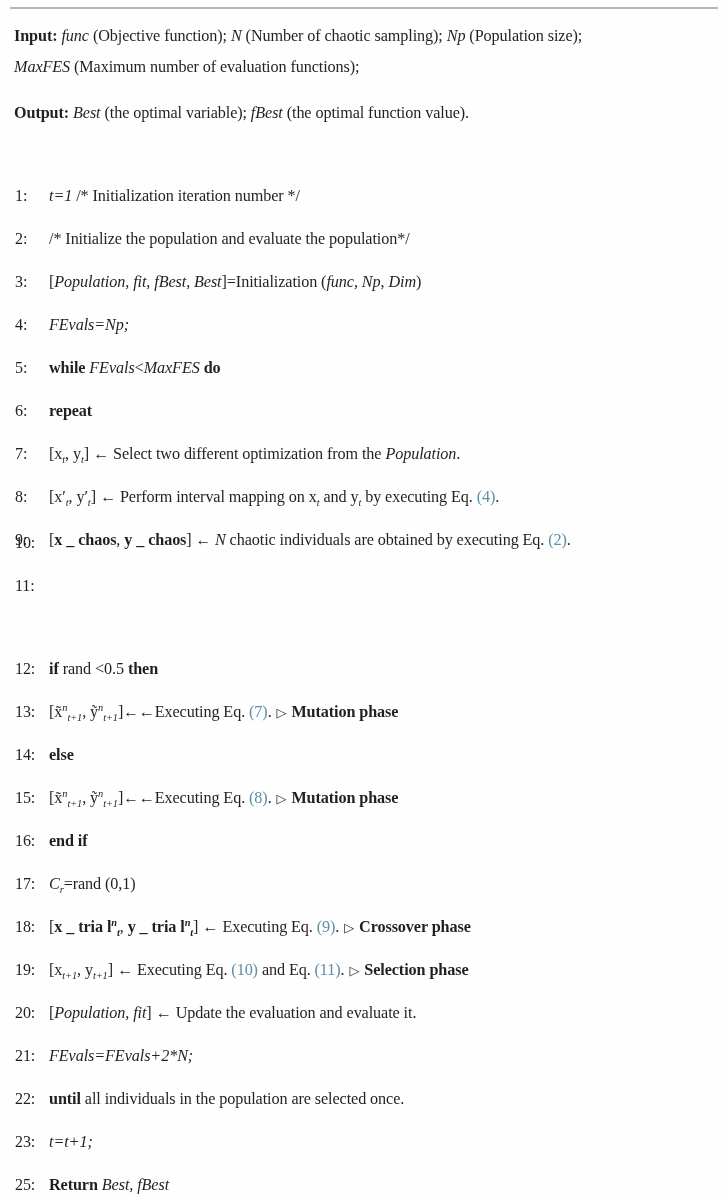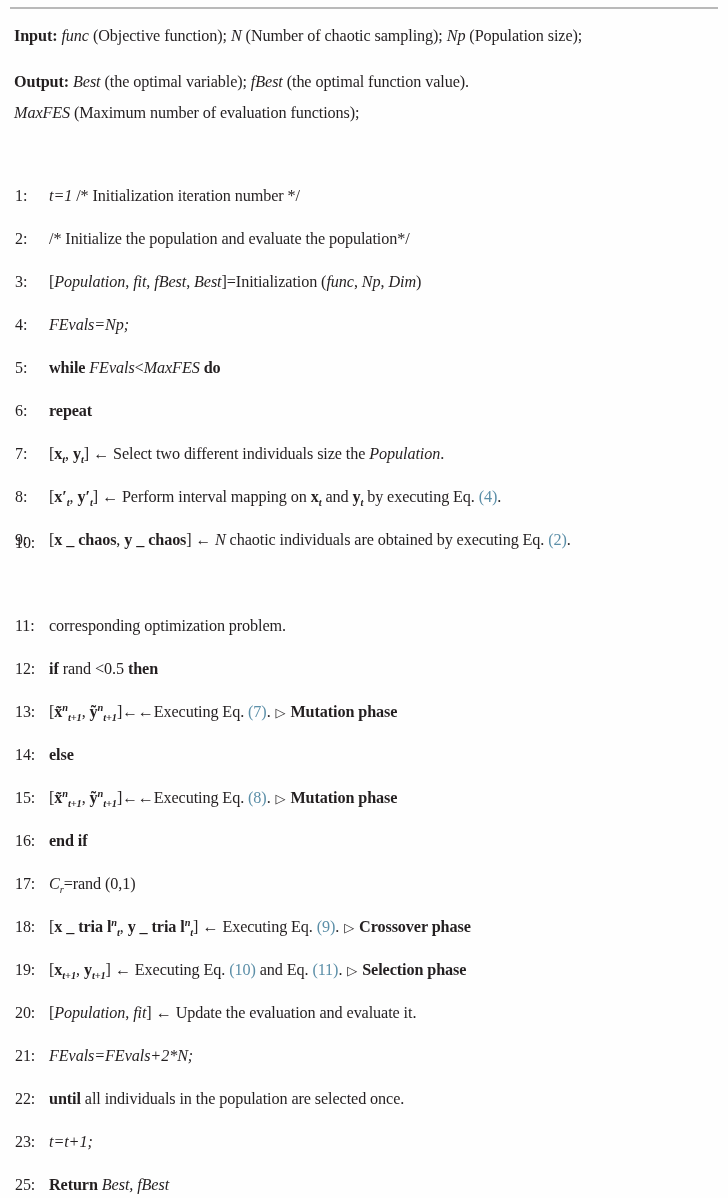--- a/index.html
+++ b/index.html
@@ -80,21 +80,21 @@
     padding: 0 1px;
   }
   sup, sub {
     font-size: 0.64em;
     line-height: 0;
     font-style: italic;
   }
   sup { vertical-align: super; }
   sub { vertical-align: sub; }
   .bm {
-    font-weight: bold;
+    font-weight: normal;
     font-style: normal;
   }
 </style>
 </head>
 <body>
 
 <div id="algo-root">
 
   <div class="top-rule"></div>
 
@@ -103,33 +103,33 @@
     <div class="hdr-line">
       <b>Input:</b>
       <i>func</i>
       <span>(Objective function);</span>
       <i>N</i>
       <span>(Number of chaotic sampling);</span>
       <i>Np</i>
       <span>(Population size);</span>
     </div>
 
+    <div class="hdr-line second">
+      <i>MaxFES</i>
+      <span>(Maximum number of evaluation functions);</span>
+    </div>
+
     <div class="hdr-line output">
       <b>Output:</b>
       <i>Best</i>
       <span>(the optimal variable);</span>
       <i>fBest</i>
       <span>(the optimal function value).</span>
     </div>
 
-    <div class="hdr-line second">
-      <i>MaxFES</i>
-      <span>(Maximum number of evaluation functions);</span>
-    </div>
-
   </div>
 
   <div class="steps">
 
     <div class="step">
       <span class="step-num">1:</span>
       <span class="step-body"><i>t=1</i> <span>/* Initialization iteration number */</span></span>
     </div>
 
     <div class="step">
@@ -152,40 +152,39 @@
       <span class="step-body"><b>while</b> <i>FEvals</i><span>&lt;</span><i>MaxFES</i> <b>do</b></span>
     </div>
 
     <div class="step">
       <span class="step-num">6:</span>
       <span class="step-body"><b>repeat</b></span>
     </div>
 
     <div class="step">
       <span class="step-num">7:</span>
-      <span class="step-body"><span>[</span><span class="bm">x<sub>t</sub></span><span>,</span> <span class="bm">y<sub>t</sub></span><span>]</span> <span>← Select two different individuals size the</span> <i>Population</i>.</span>
+      <span class="step-body"><span>[</span><span class="bm">x<sub>t</sub></span><span>,</span> <span class="bm">y<sub>t</sub></span><span>]</span> <span>← Select two different optimization from the</span> <i>Population</i>.</span>
     </div>
 
     <div class="step">
       <span class="step-num">8:</span>
       <span class="step-body"><span>[</span><span class="bm">x′<sub>t</sub></span><span>,</span> <span class="bm">y′<sub>t</sub></span><span>]</span> <span>← Perform interval mapping on</span> <span class="bm">x<sub>t</sub></span> <span>and</span> <span class="bm">y<sub>t</sub></span> <span>by executing Eq.</span> <span class="eqref">(4)</span>.</span>
     </div>
 
     <div class="step">
       <span class="step-num">9:</span>
       <span class="step-body"><span>[</span><b>x _ chaos</b><span>,</span> <b>y _ chaos</b><span>]</span> <span class="arrow">←</span> <i>N</i> <span>chaotic individuals are obtained by executing Eq.</span> <span class="eqref">(2)</span>.</span>
     </div>
 
     <div class="step">
       <span class="step-num">10:</span>
     </div>
 
     <div class="step">
       <span class="step-num">11:</span>
-      <span class="step-body">corresponding optimization problem.</span>
     </div>
 
     <div class="step">
       <span class="step-num">12:</span>
       <span class="step-body"><b>if</b> <span>rand &lt;0.5</span> <b>then</b></span>
     </div>
 
     <div class="step">
       <span class="step-num">13:</span>
       <span class="step-body"><span>[</span><span class="bm">x̃<sup>n</sup><sub>t+1</sub></span><span>,</span> <span class="bm">ỹ<sup>n</sup><sub>t+1</sub></span><span>]</span><span class="arrow">←</span><span>←Executing Eq.</span> <span class="eqref">(7)</span>. <span class="tri">▷</span> <b>Mutation phase</b></span>

